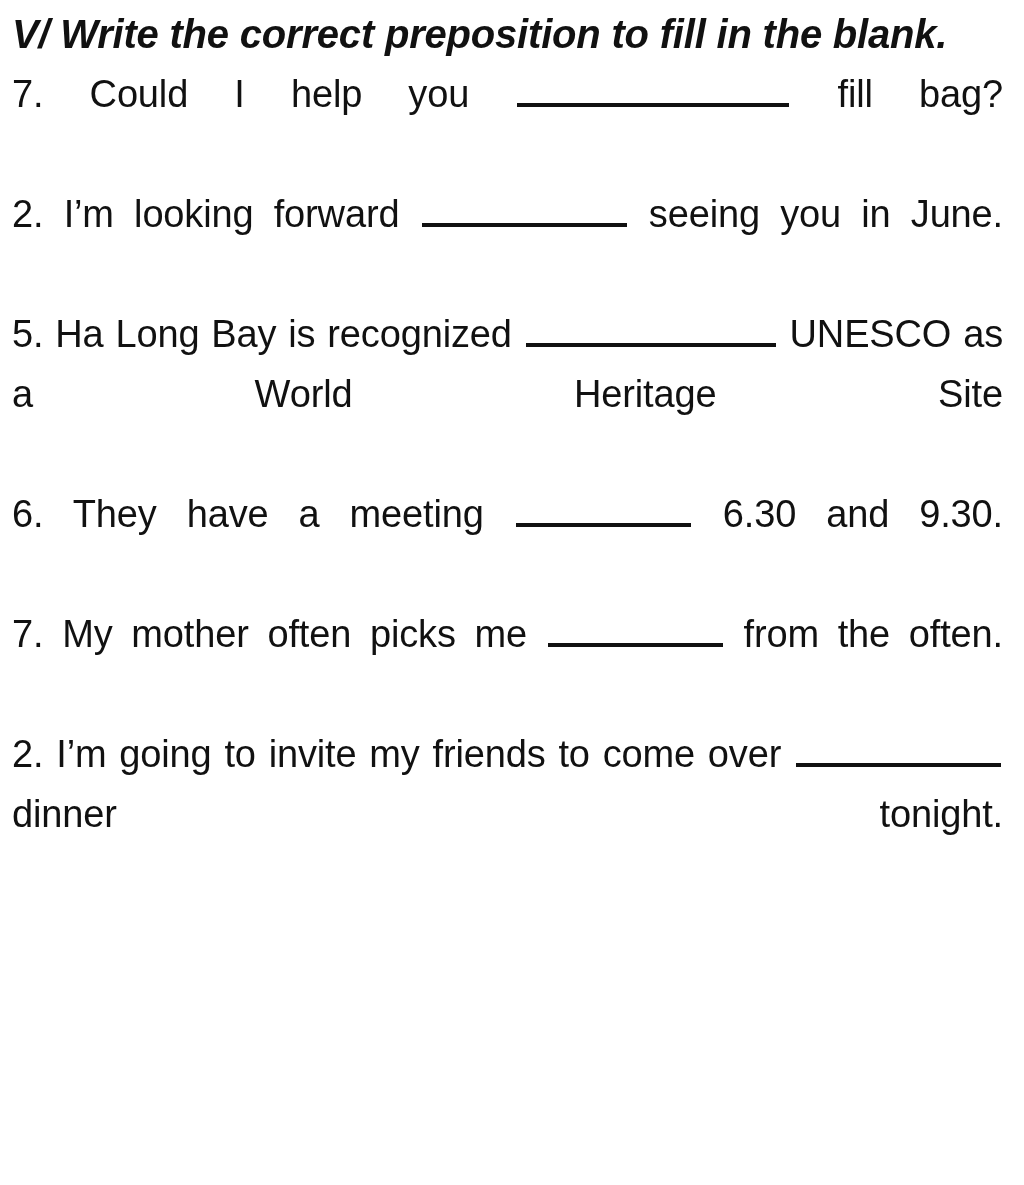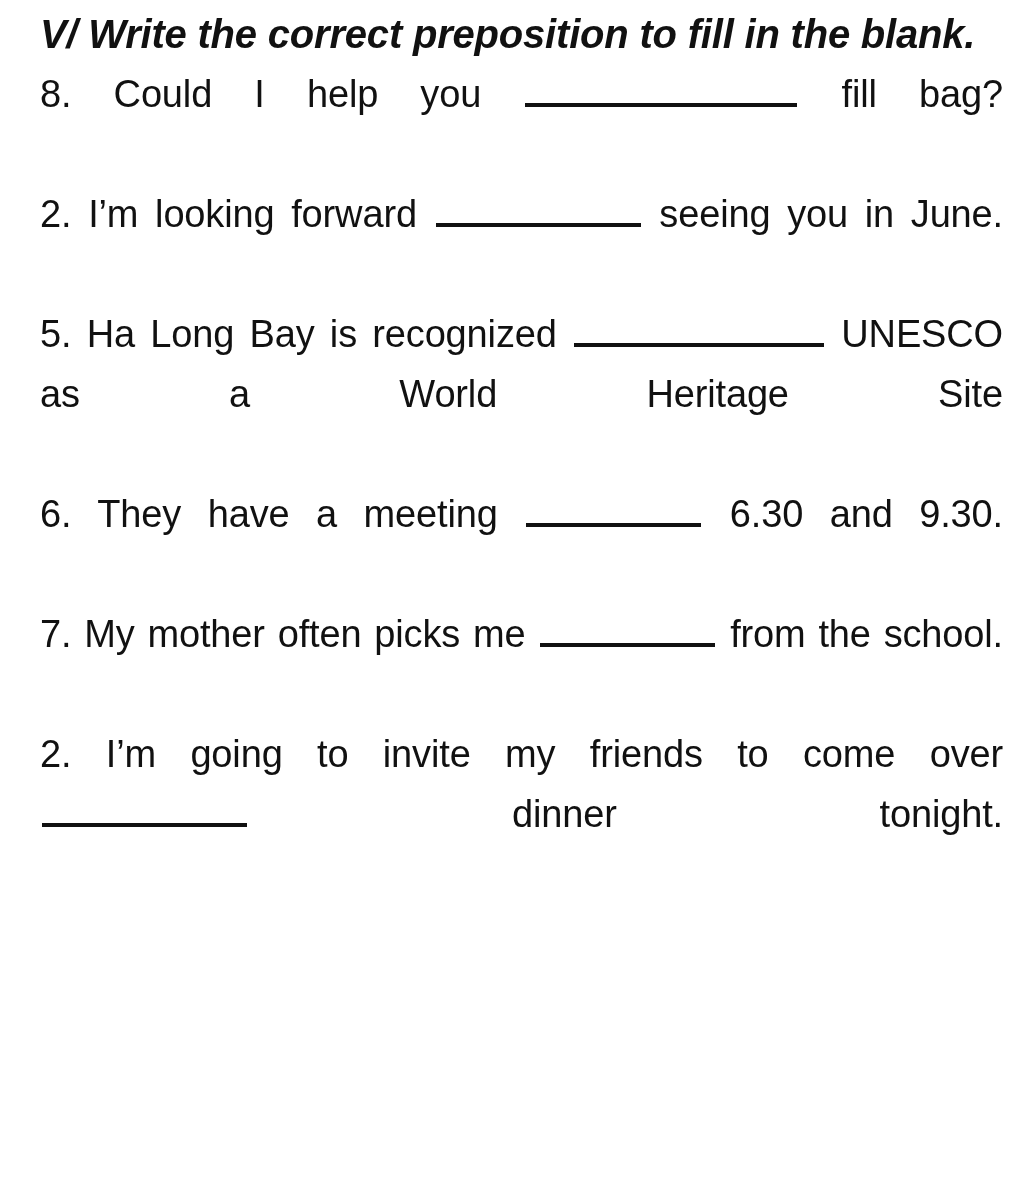--- a/index.html
+++ b/index.html
@@ -12,21 +12,21 @@
     width: 1024px;
     height: 1185px;
     font-family: "Liberation Sans", "DejaVu Sans", sans-serif;
     color: #111111;
     overflow: hidden;
   }
   .sheet {
     box-sizing: border-box;
     width: 1024px;
     height: 1162px;
-    padding: 4px 21px 0 40px;
+    padding: 4px 21px 0 12px;
     background: #ffffff;
   }
   .heading {
     font-size: 40px;
     font-weight: bold;
     font-style: italic;
     line-height: 60px;
     letter-spacing: -0.2px;
     text-align: left;
     margin: 0 0 0 0;
@@ -69,28 +69,28 @@
 </style>
 </head>
 <body>
 
 <div class="sheet">
 
   <p class="heading">V/ Write the correct preposition to fill in the blank.</p>
 
   <div class="qlist">
 
-    <p class="q"><span>8. Could I help you </span><span class="blank b-xxl"></span><span> fill bag?</span></p>
+    <p class="q"><span>7. Could I help you </span><span class="blank b-xxl"></span><span> fill bag?</span></p>
 
 
     <p class="q"><span>2. I’m looking forward </span><span class="blank b-lg"></span><span> seeing you in June.</span></p>
 
 
     <p class="q"><span>5. Ha Long Bay is recognized </span><span class="blank b-xl"></span><span> UNESCO as a World Heritage Site</span></p>
 
     <p class="q"><span>6. They have a meeting </span><span class="blank b-md"></span><span> 6.30 and 9.30.</span></p>
 
-    <p class="q"><span>7. My mother often picks me </span><span class="blank b-md"></span><span> from the school.</span></p>
+    <p class="q"><span>7. My mother often picks me </span><span class="blank b-md"></span><span> from the often.</span></p>
 
     <p class="q"><span>2. I’m going to invite my friends to come over </span><span class="blank b-lg"></span><span> dinner tonight.</span></p>
 
   </div>
 </div>
 
 </body></html>

